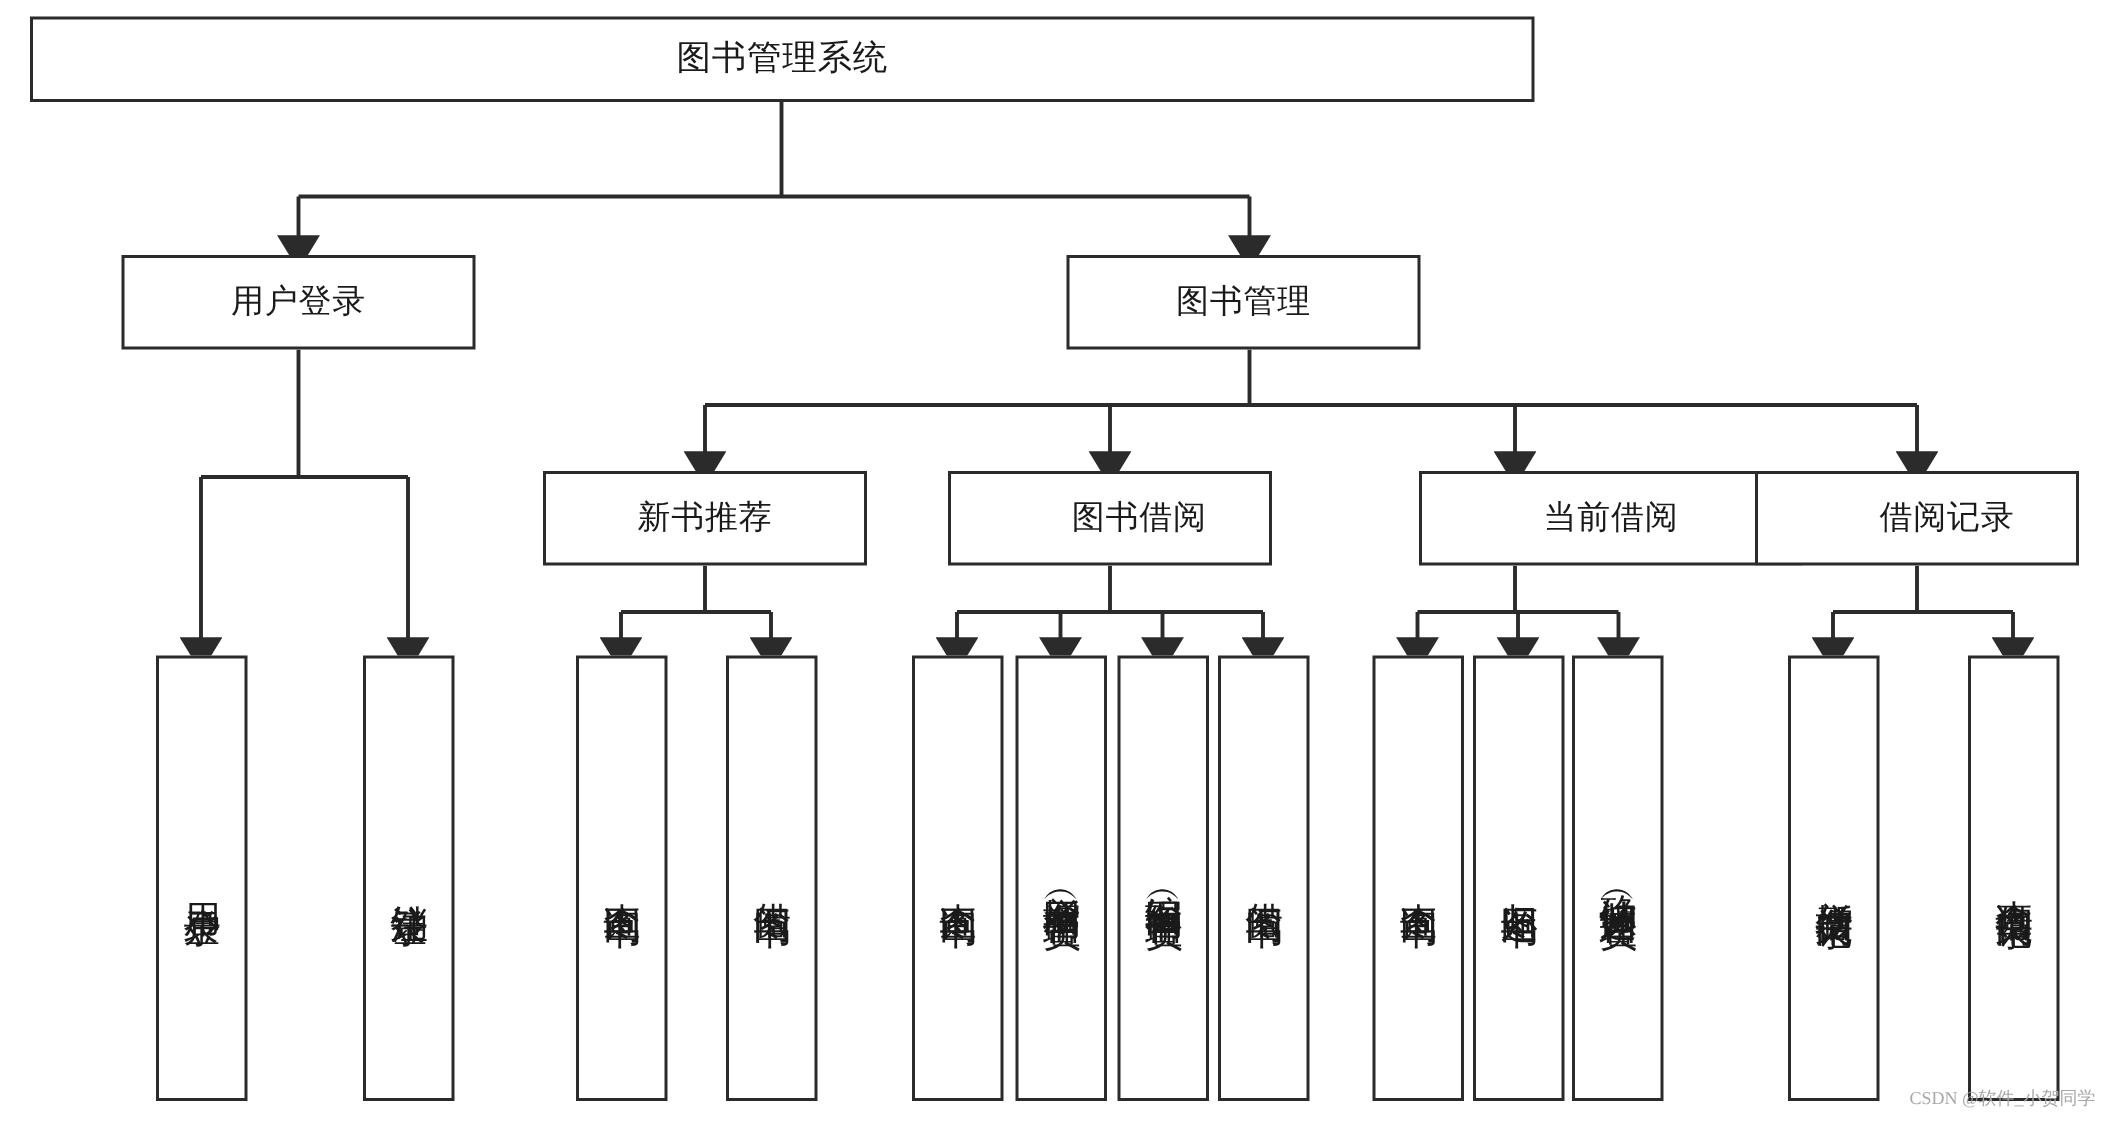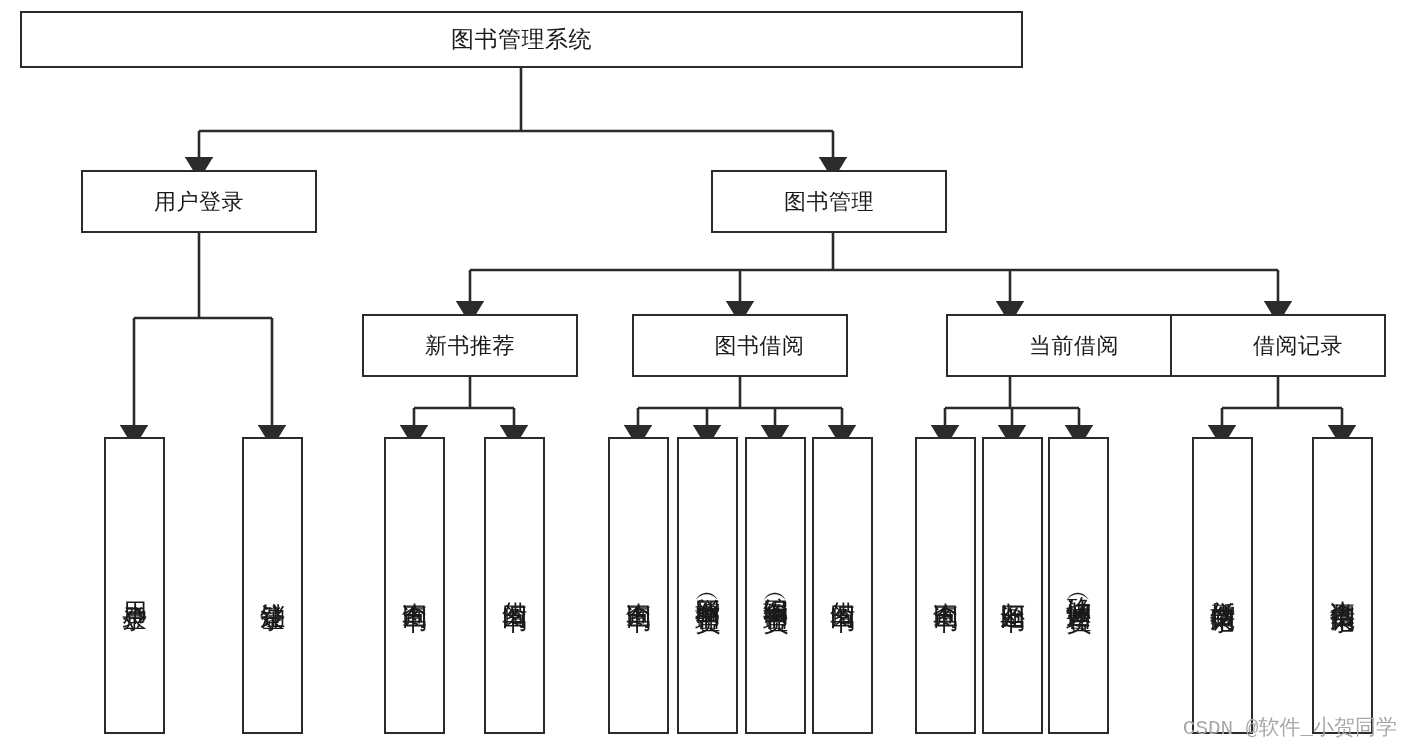--- a/index.html
+++ b/index.html
@@ -60,25 +60,25 @@
     text-orientation: upright;
     font-size: 25px;
     line-height: 1.02;
     letter-spacing: 2px;
     max-height: 280px;
   }
   .watermark {
     position: absolute;
     right: 8px;
     bottom: 6px;
-    font-size: 21px;
+    font-size: 12px;
     color: #a8a8a8;
     white-space: nowrap;
     z-index: 3;
-    font-family: Liberation Mono, monospace;
+    font-family: Liberation Serif, serif;
   }
 </style>
 </head>
 <body>
 
 <div id="canvas">
 
   <svg id="edges" viewBox="0 0 1405 747" xmlns="http://www.w3.org/2000/svg">
     <defs>
       <marker id="arrow" markerWidth="9" markerHeight="11" refX="1.2" refY="5.5" orient="auto" markerUnits="strokeWidth">

